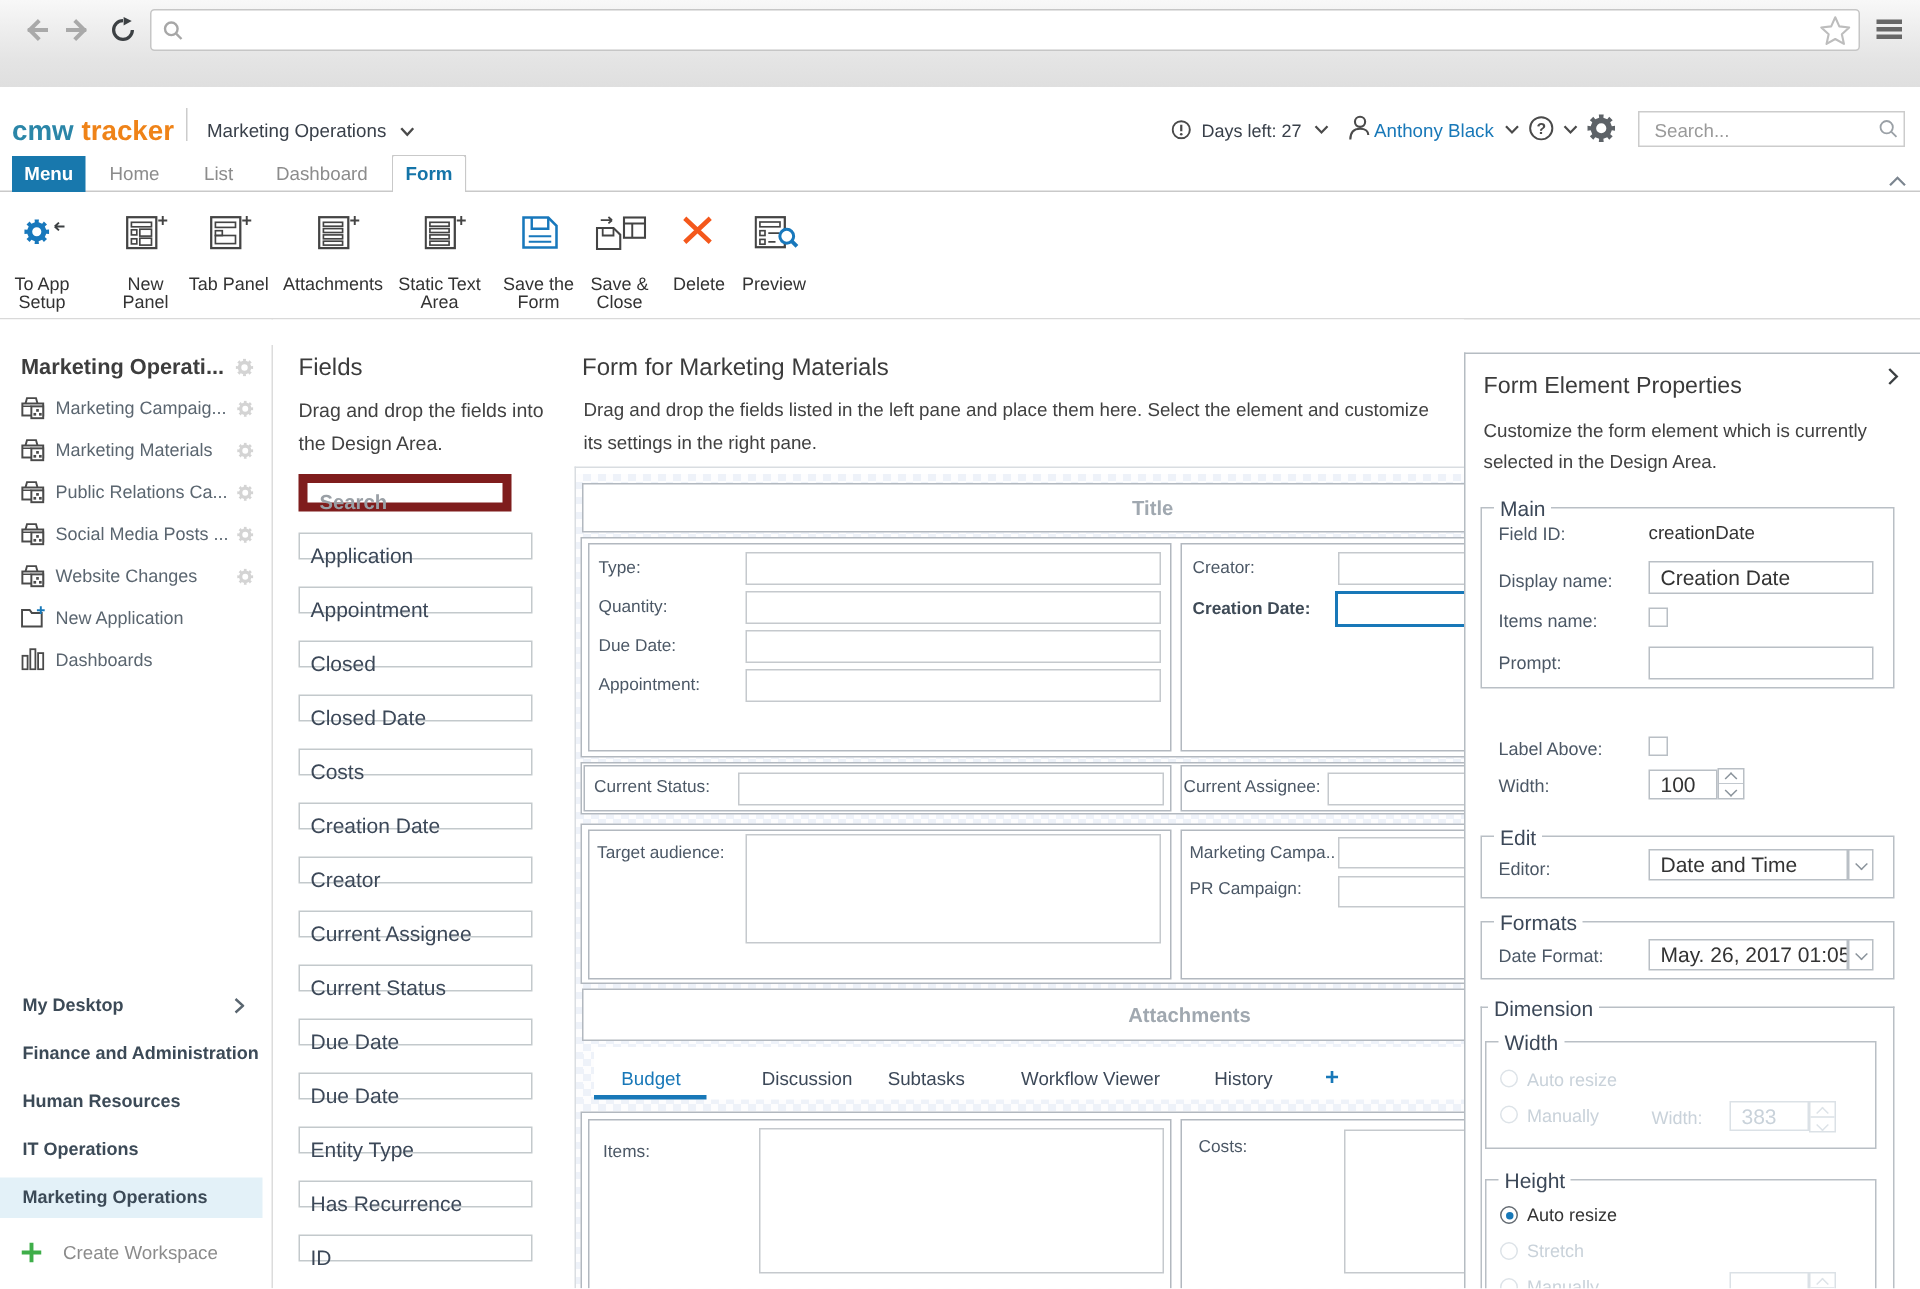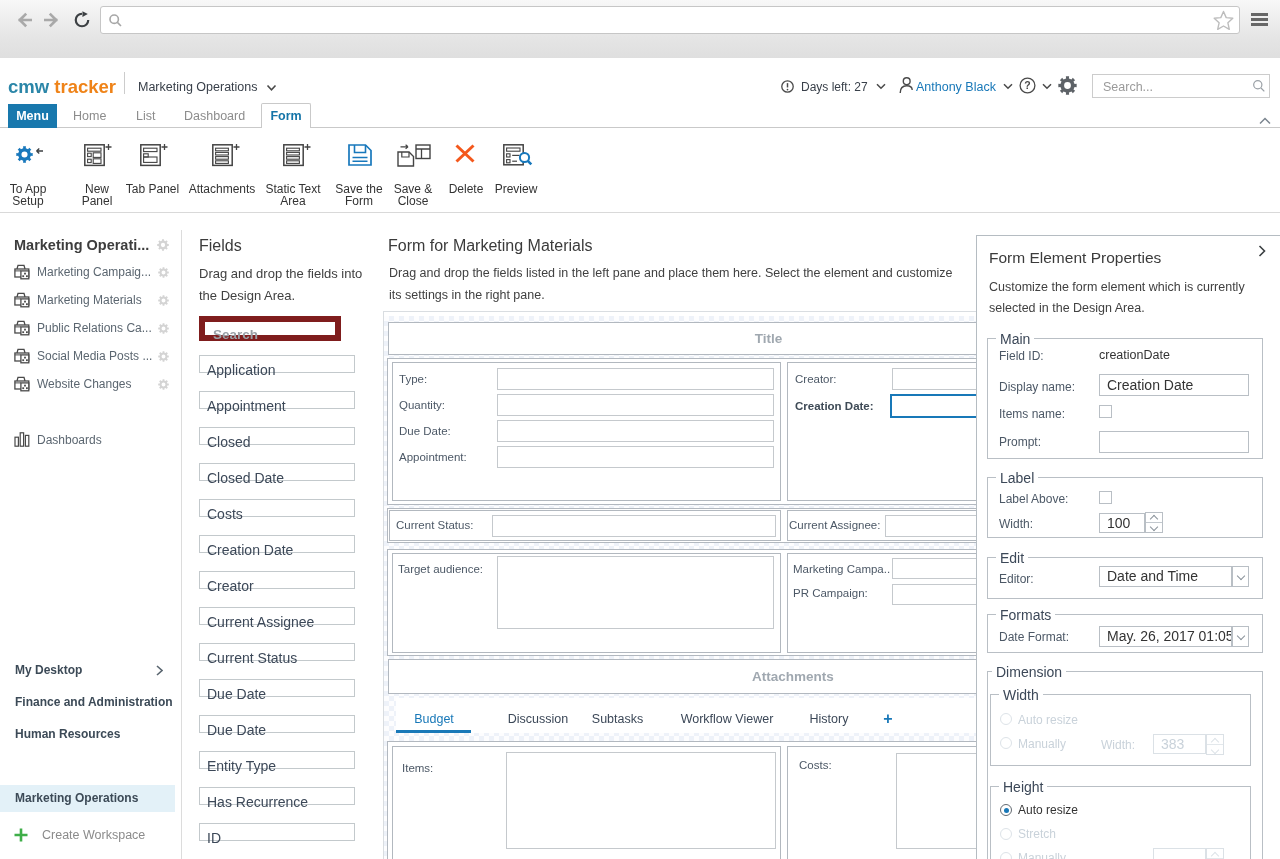--- a/index.html
+++ b/index.html
@@ -334,39 +334,49 @@
           <rect x="6.9" y="6.9" width="7.9" height="7.9" fill="#fff" stroke="#4a4a4a" stroke-width="1.3"></rect>
           <rect x="10.1" y="8.7" width="1.8" height="1.8" fill="#4a4a4a"></rect>
           <rect x="8.3" y="11.3" width="1.8" height="1.8" fill="#4a4a4a"></rect>
           <rect x="12" y="11.3" width="1.8" height="1.8" fill="#4a4a4a"></rect>
         </svg>
         <span class="txt">Website Changes</span>
         <svg class="sb-gear" style="top:9px;" width="11" height="11" viewBox="0 0 19 19">
           <path d="M7.87 0.34 L11.13 0.34 L10.91 2.44 L13.50 3.51 L14.82 1.87 L17.13 4.18 L15.49 5.50 L16.56 8.09 L18.66 7.87 L18.66 11.13 L16.56 10.91 L15.49 13.50 L17.13 14.82 L14.82 17.13 L13.50 15.49 L10.91 16.56 L11.13 18.66 L7.87 18.66 L8.09 16.56 L5.50 15.49 L4.18 17.13 L1.87 14.82 L3.51 13.50 L2.44 10.91 L0.34 11.13 L0.34 7.87 L2.44 8.09 L3.51 5.50 L1.87 4.18 L4.18 1.87 L5.50 3.51 L8.09 2.44 Z M12.90 9.50 A3.4 3.4 0 1 0 6.10 9.50 A3.4 3.4 0 1 0 12.90 9.50 Z" fill="#d4d4d4"></path>
         </svg>
       </div>
+    <div class="sb-item" style="top:185px;">
+        <svg class="app" width="17" height="15" viewBox="0 0 17 15">
+          <path d="M0.7 13.6 V2.6 H5.8 L7.2 4.6 H13.8 V13.6 Z" fill="none" stroke="#4a4a4a" stroke-width="1.3"></path>
+          <path d="M13.2 0.2 V5.4 M10.6 2.8 H15.8" stroke="#1878b8" stroke-width="1.3"></path>
+        </svg>
+        <span class="txt">New Application</span>
+      </div>
     <div class="sb-item" style="top:213px;">
         <svg class="app" width="16" height="15" viewBox="0 0 16 15">
           <rect x="1" y="5.2" width="3.4" height="9" fill="none" stroke="#4a4a4a" stroke-width="1.2"></rect>
           <rect x="6.2" y="0.8" width="3.4" height="13.4" fill="none" stroke="#4a4a4a" stroke-width="1.2"></rect>
           <rect x="11.4" y="3.4" width="3.4" height="10.8" fill="none" stroke="#4a4a4a" stroke-width="1.2"></rect>
         </svg>
         <span class="txt">Dashboards</span>
       </div>
     <div class="ws-item" style="top:444px;">
         <span class="t">My Desktop</span>
         <svg style="position:absolute; right:12px; top:8px;" width="7" height="11" viewBox="0 0 7 11">
           <path d="M1 1 L6 5.5 L1 10" fill="none" stroke="#5a6670" stroke-width="1.6"></path>
         </svg>
       </div>
     <div class="ws-item" style="top:508px;">
         <span class="t">Human Resources</span>
       </div>
     <div class="ws-item" style="top:476px;">
         <span class="t">Finance and Administration</span>
+      </div>
+    <div class="ws-item" style="top:540px;">
+        <span class="t">IT Operations</span>
       </div>
     <div class="ws-item ws-sel" style="top:572px;">
         <span class="t">Marketing Operations</span>
       </div>
     <div class="sb-item" style="top:608px;">
         <svg style="position:absolute; left:14px; top:7px;" width="14" height="14" viewBox="0 0 14 14">
           <path d="M7 0.5 V13.5 M0.5 7 H13.5" stroke="#3fae49" stroke-width="2.6"></path>
         </svg>
         <span class="txt" style="left:42px; color:#8b8b8b; font-size:12.5px;">Create Workspace</span>
       </div>
@@ -494,23 +504,20 @@
         <span class="lg">Main</span>
       </div>
     <div class="plbl" style="left:22px; top:113px;">Field ID:</div>
     <div style="position:absolute; left:122px; top:112px; font-size:12.5px; color:#333;">creationDate</div>
     <div class="plbl" style="left:22px; top:144px;">Display name:</div>
     <div class="pin" style="left:122px; top:138px; width:150px; height:22px; line-height:20px; padding-left:7px;">Creation Date</div>
     <div class="plbl" style="left:22px; top:171px;">Items name:</div>
     <div class="pin" style="left:122px; top:169px; width:13px; height:13px;"></div>
     <div class="plbl" style="left:22px; top:199px;">Prompt:</div>
     <div class="pin" style="left:122px; top:195px; width:150px; height:22px;"></div>
-    <div class="fs" style="left:10px; top:241px; width:276px; height:61px;">
-        <span class="lg">Label</span>
-      </div>
     <div class="plbl" style="left:22px; top:256px;">Label Above:</div>
     <div class="pin" style="left:122px; top:255px; width:13px; height:13px;"></div>
     <div class="plbl" style="left:22px; top:281px;">Width:</div>
     <div class="pin" style="left:122px; top:277px; width:46px; height:20px; line-height:18px; padding-left:7px;">100</div>
     <div class="spin" style="left:168px; top:275.5px;"></div>
     <div class="fs" style="left:10px; top:321px; width:276px; height:42px;">
         <span class="lg">Edit</span>
       </div>
     <div class="plbl" style="left:22px; top:336px;">Editor:</div>
     <div class="pin" style="left:122px; top:330px; width:133px; height:21px; line-height:19px; padding-left:7px;">Date and Time</div>

